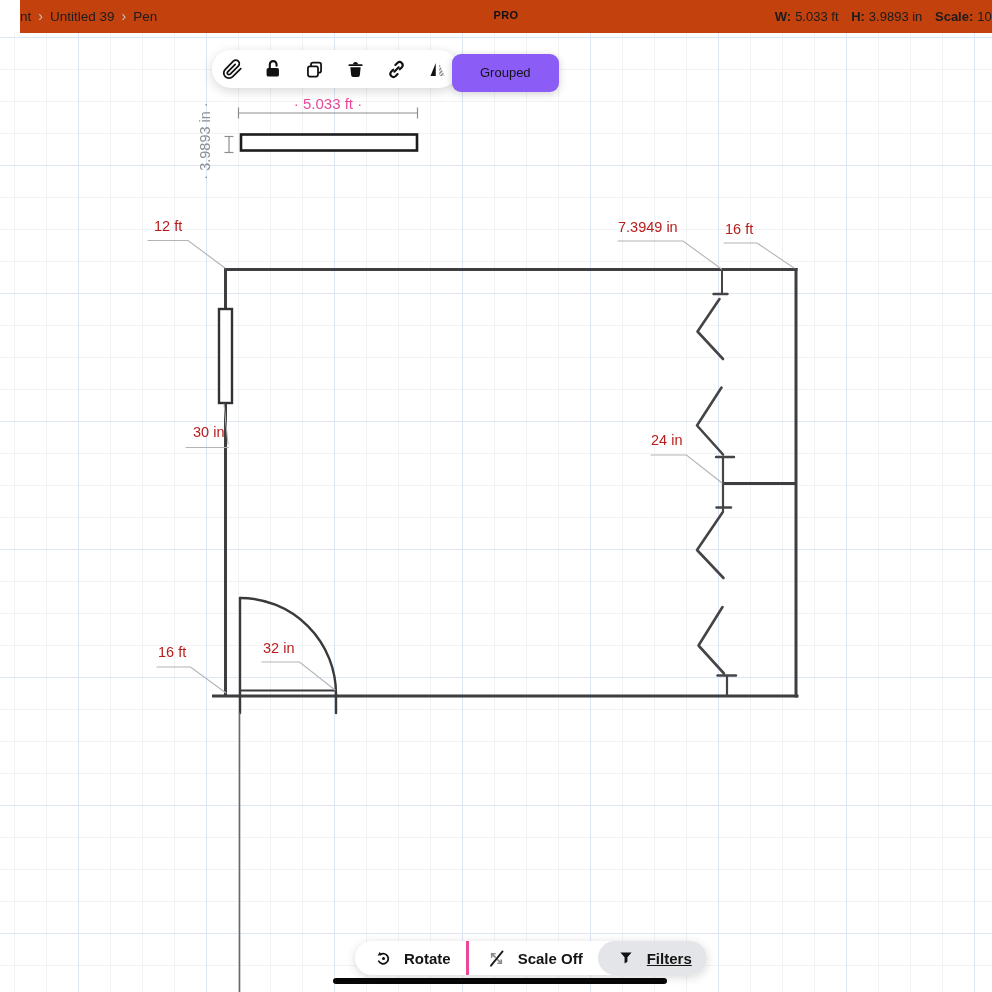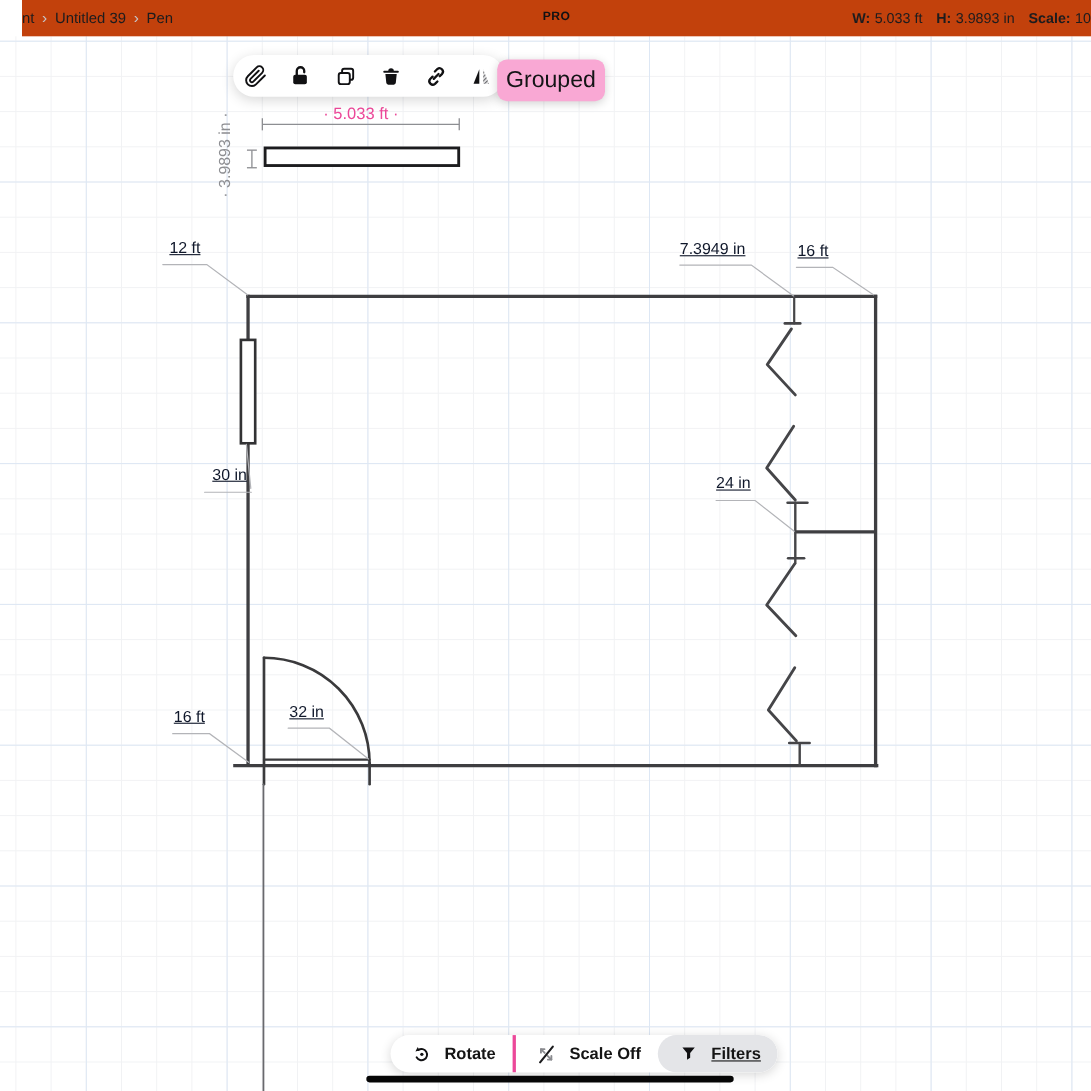--- a/index.html
+++ b/index.html
@@ -33,27 +33,27 @@
   .statusdims .grp{margin-left:9px;}
   
   .seltoolbar{
     position:absolute;left:212px;top:50px;width:246px;height:38px;border-radius:19px;
     background:#ffffff;box-shadow:0 3px 12px rgba(0,0,0,.16);
     display:flex;align-items:center;justify-content:space-between;padding:0 7px;box-sizing:border-box;
     z-index:15;
   }
   .tbico{width:26px;height:26px;display:flex;align-items:center;justify-content:center;}
   .groupedbtn{
-    position:absolute;left:452px;top:54px;height:38px;line-height:38px;padding:0 8px;border-radius:9px;
-    background:#f9a8d4;box-shadow:0 2px 9px rgba(0,0,0,.18);
-    font-size:21px;color:#141416;z-index:16;white-space:nowrap;
+    position:absolute;left:452px;top:54px;height:38px;line-height:38px;padding:0 28px;border-radius:9px;
+    background:#8b5cf6;box-shadow:0 2px 9px rgba(0,0,0,.18);
+    font-size:13px;color:#141416;z-index:16;white-space:nowrap;
   }
   
   svg.plan{position:absolute;left:0;top:0;z-index:5;pointer-events:none;}
-  .planlabel{position:absolute;font-size:14.5px;color:#0f172a;z-index:6;white-space:nowrap;text-decoration:underline;}
+  .planlabel{position:absolute;font-size:14.5px;color:#b91c1c;z-index:6;white-space:nowrap;}
   .dimw{position:absolute;left:328px;top:95px;transform:translateX(-50%);
     font-size:15px;color:#ec4899;z-index:6;white-space:nowrap;}
   .dimh{position:absolute;left:205px;top:141px;transform:translate(-50%,-50%) rotate(-90deg);
     font-size:14.5px;color:#8d8e92;z-index:6;white-space:nowrap;}
   
   .bottombar{
     position:absolute;left:355px;top:941px;height:34px;border-radius:17px;background:#ffffff;
     box-shadow:0 2px 10px rgba(0,0,0,.16);display:flex;align-items:stretch;z-index:20;overflow:hidden;
   }
   .bseg{display:flex;align-items:center;gap:8px;padding:0 15px;font-size:15px;font-weight:700;color:#141414;white-space:nowrap;}

